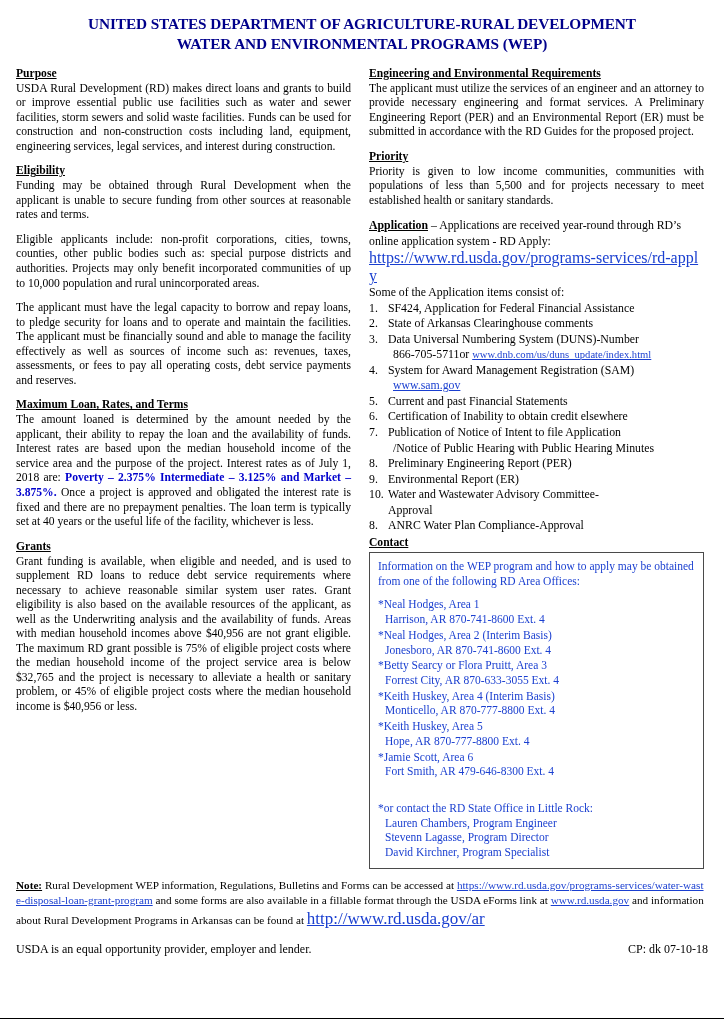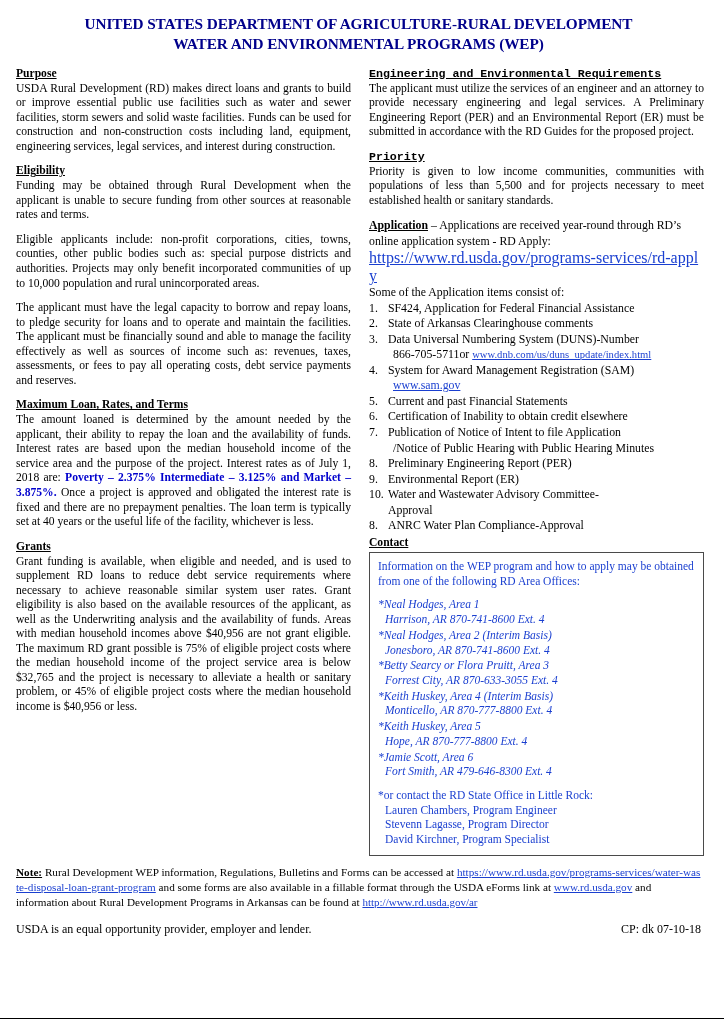--- a/index.html
+++ b/index.html
@@ -13,21 +13,21 @@
     font-family: "Liberation Serif", serif;
     color: #000000;
     position: relative;
     overflow: hidden;
   }
   .page {
     position: relative;
     width: 724px;
     height: 1024px;
     box-sizing: border-box;
-    padding: 14px 23px 6px 16px;
+    padding: 14px 16px 6px 16px;
   }
   .title-block {
     text-align: center;
     color: #00008b;
     font-weight: bold;
     font-size: 15.3px;
     line-height: 1.33;
     letter-spacing: -0.1px;
     margin-bottom: 12px;
   }
@@ -57,21 +57,21 @@
     text-align: justify;
     text-justify: inter-word;
   }
   p.body.tight { margin-bottom: 0; }
   .rates {
     color: #0000cd;
     font-weight: bold;
   }
 
   
-  .rcol h2.section { margin-bottom: 1px; font-family: Liberation Mono, monospace; }
+  .rcol h2.section { margin-bottom: 1px; }
   .app-head {
     font-size: 11.8px;
     margin: 0 0 0 0;
     line-height: 1.3;
   }
   .app-head .lbl {
     font-weight: bold;
     text-decoration: underline;
   }
   .lnk {
@@ -116,38 +116,38 @@
     margin: 2px 0 3px 0;
   }
   .contact-box {
     border: 1.6px solid #4a4a4a;
     padding: 6px 8px 8px 8px;
     color: #1a3fd0;
     font-size: 11.5px;
     line-height: 1.28;
   }
   .contact-box .para { margin: 0 0 9px 0; }
-  .offices { margin: 0 0 9px 0; font-style: italic; }
+  .offices { margin: 0 0 22px 0; }
   .office { margin-bottom: 1px; }
   .office .l2 { display: block; padding-left: 7px; }
   .tail .line { display: block; }
   .tail .line.ind { padding-left: 7px; }
 
   .note {
     margin-top: 9px;
     font-size: 11.2px;
     line-height: 1.33;
     text-align: left;
   }
   .note .nlabel {
     font-weight: bold;
     text-decoration: underline;
   }
   .note .big {
-    font-size: 11px;
+    font-size: 17px;
   }
   .footer {
     margin-top: 12px;
     font-size: 12px;
     display: flex;
     justify-content: space-between;
     align-items: baseline;
   }
   .hr-bottom {
     position: absolute;
@@ -186,21 +186,21 @@
         <span>Once a project is approved and obligated the interest rate is fixed and there are no prepayment penalties. The loan term is typically set at 40 years or the useful life of the facility, whichever is less.</span>
       </p>
 
       <h2 class="section" style="margin-top:10px;">Grants</h2>
       <p class="body">Grant funding is available, when eligible and needed, and is used to supplement RD loans to reduce debt service requirements where necessary to achieve reasonable similar system user rates.  Grant eligibility is also based on the available resources of the applicant, as well as the Underwriting analysis and the availability of funds. Areas with median household incomes above $40,956 are not grant eligible.  The maximum RD grant possible is 75% of eligible project costs where the median household income of the project service area is below $32,765 and the project is necessary to alleviate a health or sanitary problem, or 45% of eligible project costs where the median household income is $40,956 or less.</p>
     </div>
 
     <div class="col rcol">
 
       <h2 class="section">Engineering and Environmental Requirements</h2>
-      <p class="body">The applicant must utilize the services of an engineer and an attorney to provide necessary engineering and legal services. A  Preliminary  Engineering  Report  (PER)  and  an Environmental Report (ER) must be submitted in accordance with the RD Guides for the proposed project.</p>
+      <p class="body">The applicant must utilize the services of an engineer and an attorney to provide necessary engineering and format services. A  Preliminary  Engineering  Report  (PER)  and  an Environmental Report (ER) must be submitted in accordance with the RD Guides for the proposed project.</p>
 
       <h2 class="section">Priority</h2>
       <p class="body">Priority is given to low income communities, communities with populations of less than 5,500 and for projects necessary to meet established health or sanitary standards.</p>
 
       <p class="app-head">
         <span class="lbl">Application</span><span> – Applications are received year-round through RD’s online application system - RD Apply:</span>
       </p>
       <a class="lnk" href="#">https://www.rd.usda.gov/programs-services/rd-apply</a>
       <p class="app-intro">Some of the Application items consist of:</p>
 

